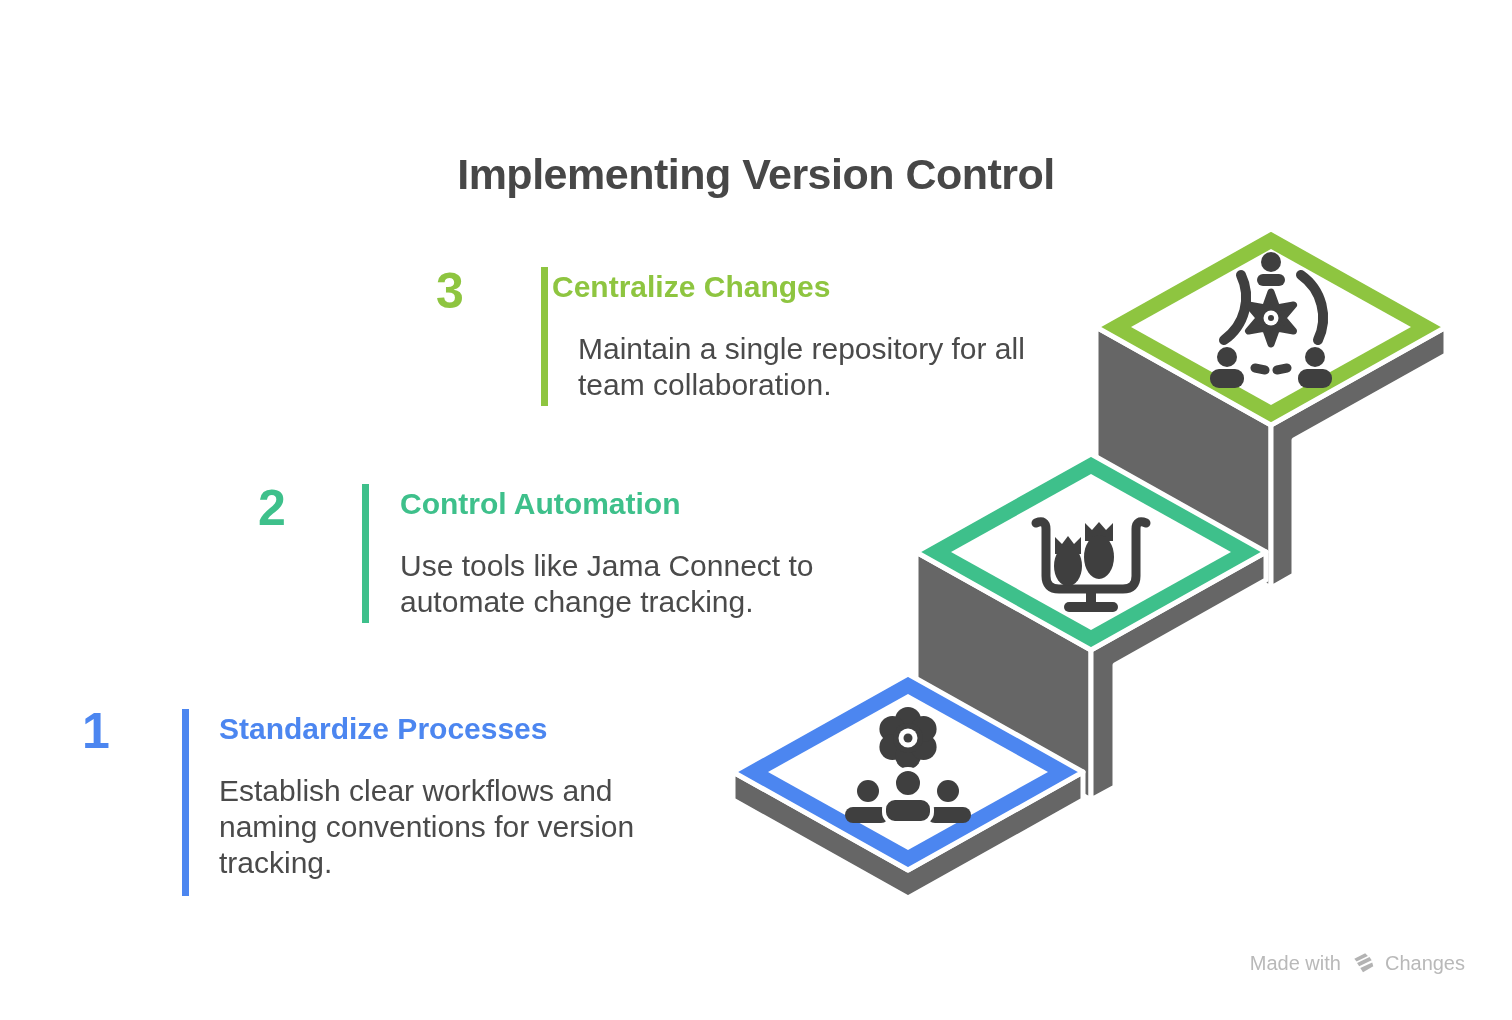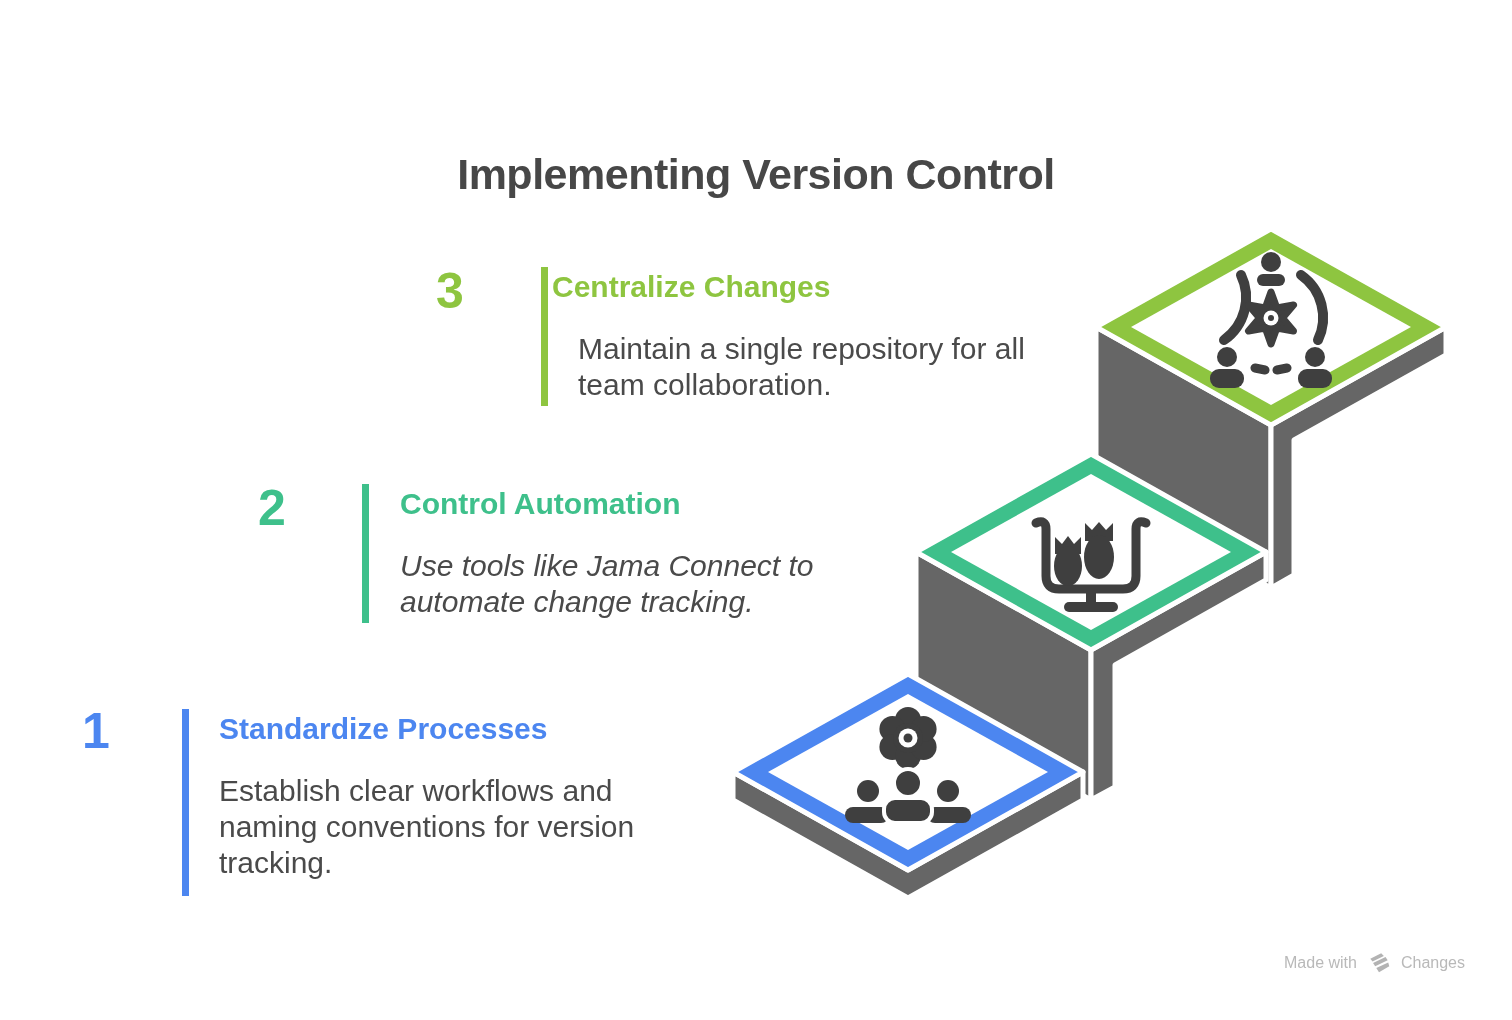--- a/index.html
+++ b/index.html
@@ -15,21 +15,21 @@
   .num{font-size:50px;font-weight:700;line-height:1;}
   .bar{width:7px;}
   .head{font-size:30px;font-weight:700;line-height:36px;white-space:nowrap;}
   .body-text{font-size:30px;line-height:36px;color:#4A4A4A;white-space:pre-line;}
   .c-blue{color:#4C86F0;}  .bg-blue{background:#4C86F0;}
   .c-teal{color:#3EC08B;}  .bg-teal{background:#3EC08B;}
   .c-lime{color:#8EC540;}  .bg-lime{background:#8EC540;}
   .stairs{left:0;top:0;pointer-events:none;}
   .watermark{
     right:47px;top:950px;display:flex;align-items:center;gap:9px;
-    font-size:16px;color:#B9B9B9;
+    font-size:20px;color:#B9B9B9;
   }
   .wm-logo{display:inline-block;width:26px;height:26px;}
 </style>
 </head>
 <body>
 
 <div class="abs title">Implementing Version Control</div>
 
 <svg class="abs stairs" width="1512" height="1020" viewBox="0 0 1512 1020">
 
@@ -96,21 +96,21 @@
 
 <div class="abs num c-lime" style="left:436px;top:266px;">3</div>
 <div class="abs bar bg-lime" style="left:541px;top:267px;height:139px;"></div>
 <div class="abs head c-lime" style="left:552px;top:269px;">Centralize Changes</div>
 <div class="abs body-text" style="left:578px;top:331px;width:480px;">Maintain a single repository for all
 team collaboration.</div>
 
 <div class="abs num c-teal" style="left:258px;top:483px;">2</div>
 <div class="abs bar bg-teal" style="left:362px;top:484px;height:139px;"></div>
 <div class="abs head c-teal" style="left:400px;top:486px;">Control Automation</div>
-<div class="abs body-text" style="left:400px;top:548px;width:440px;font-style:italic;">Use tools like Jama Connect to
+<div class="abs body-text" style="left:400px;top:548px;width:440px;">Use tools like Jama Connect to
 automate change tracking.</div>
 
 <div class="abs num c-blue" style="left:82px;top:706px;">1</div>
 <div class="abs bar bg-blue" style="left:182px;top:709px;height:187px;"></div>
 <div class="abs head c-blue" style="left:219px;top:711px;">Standardize Processes</div>
 <div class="abs body-text" style="left:219px;top:773px;width:430px;">Establish clear workflows and
 naming conventions for version
 tracking.</div>
 
 <div class="abs watermark">

